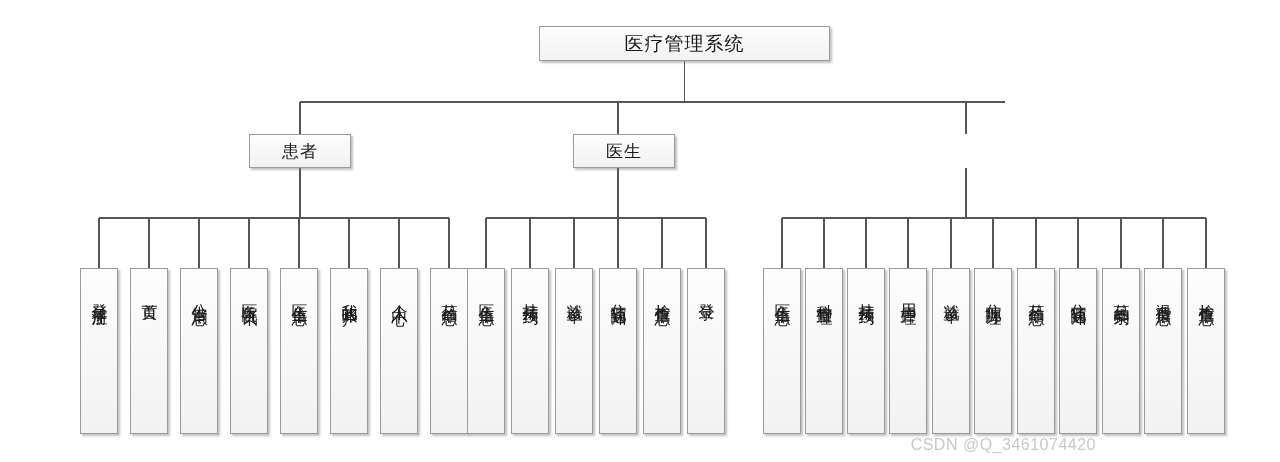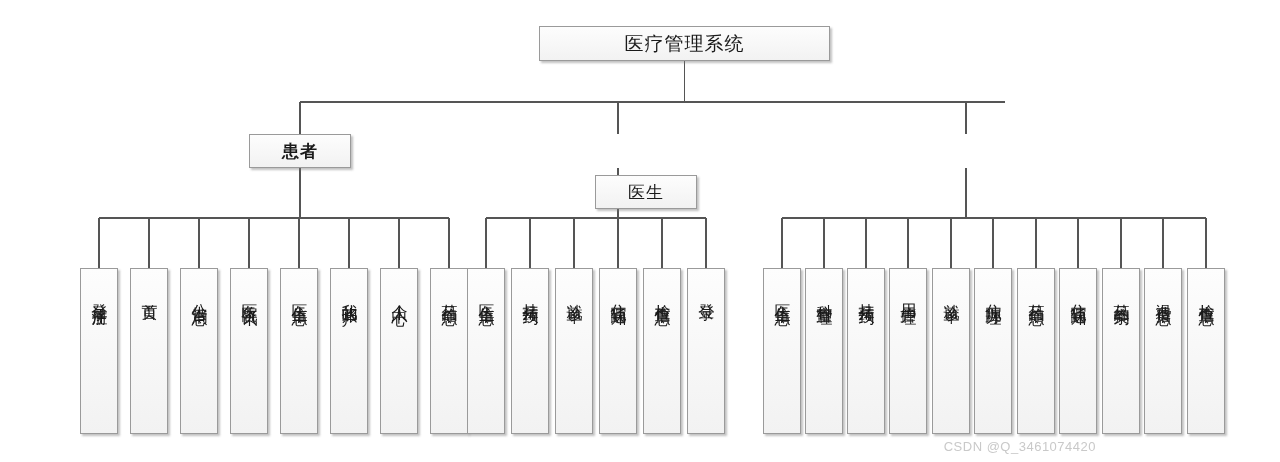--- a/index.html
+++ b/index.html
@@ -68,21 +68,21 @@
     display: block;
     text-align: center;
     max-height: 152px;
     margin-top: 16px;
   }
   .watermark {
     position: absolute;
     right: 8px;
     bottom: 8px;
     font-family: "Liberation Sans", sans-serif;
-    font-size: 13px;
+    font-size: 16px;
     color: #c9c9c9;
     letter-spacing: 0.5px;
     white-space: nowrap;
   }
 </style>
 </head>
 <body>
 
 <div id="diagram">
 
@@ -130,24 +130,24 @@
       <line x1="1121" y1="218" x2="1121" y2="268"></line>
       <line x1="1163" y1="218" x2="1163" y2="268"></line>
       <line x1="1206" y1="218" x2="1206" y2="268"></line>
     </g>
   </svg>
 
   <div class="node node-root">
     <span>医疗管理系统</span>
   </div>
 
-  <div class="node node-branch" style="left:249px;font-weight:bold;">
+  <div class="node node-branch" style="left:249px;">
     <span>患者</span>
   </div>
-  <div class="node node-branch" style="left:595px;margin-top:41px;">
+  <div class="node node-branch" style="left:573px;">
     <span>医生</span>
   </div>
 
   <div class="node node-leaf" style="left:80px;">
     <span class="leaf-text">登录注册</span>
   </div>
   <div class="node node-leaf" style="left:130px;">
     <span class="leaf-text">首页</span>
   </div>
   <div class="node node-leaf" style="left:180px;">

